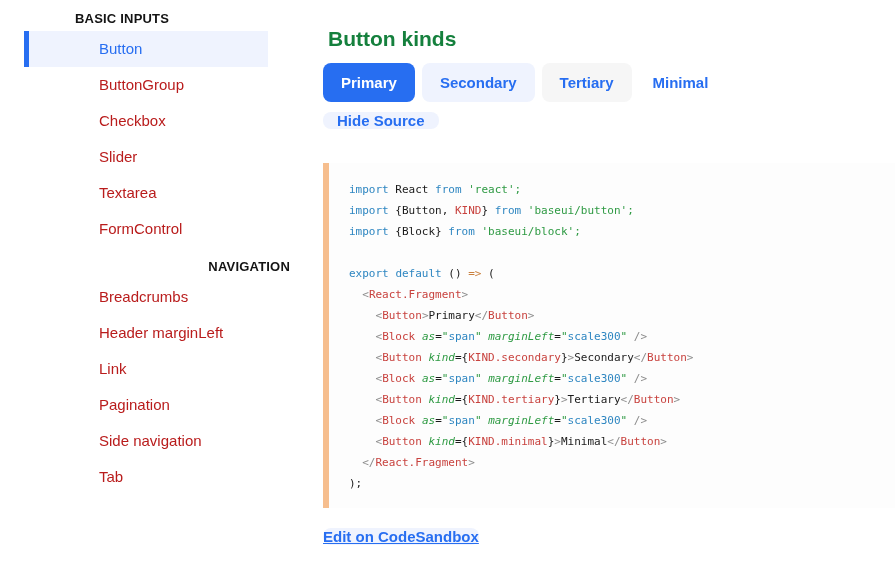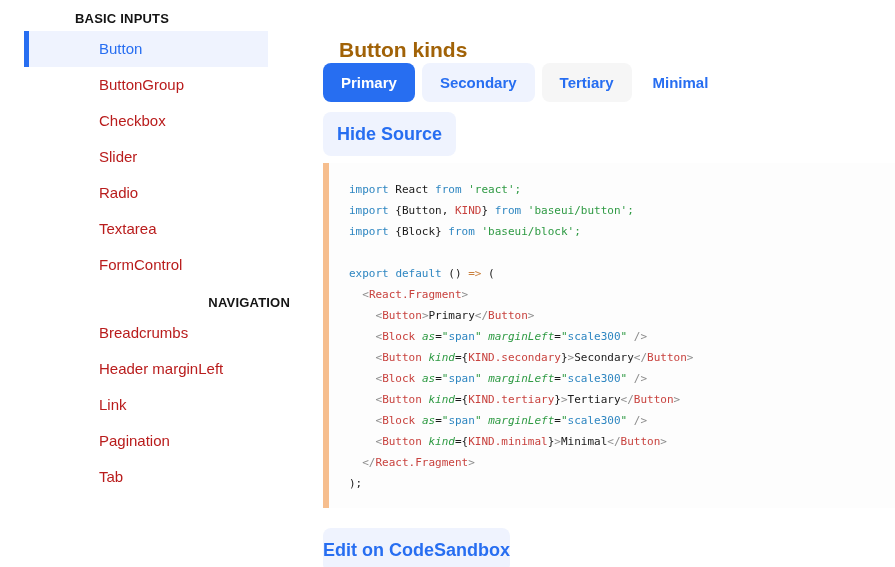--- a/index.html
+++ b/index.html
@@ -27,36 +27,36 @@
   .nav-row{
     position:relative;width:244px;height:36px;line-height:36px;
     font-size:15px;color:#b91c1c;padding-left:75px;box-sizing:border-box;cursor:pointer;
   }
   .nav-row.selected{background:var(--light-blue);color:var(--accent);}
   .nav-row.selected::before{
     content:"";position:absolute;left:0;top:0;bottom:0;width:5px;background:var(--accent);
   }
   
   .content{position:absolute;left:323px;top:0;right:0;bottom:0;}
-  .page-title{position:absolute;top:22px;left:0;margin:16px;font-size:21px;font-weight:700;color:#a16207;}
+  .page-title{position:absolute;top:22px;left:0;margin:5px;font-size:21px;font-weight:700;color:#15803d;}
   .kind-row{position:absolute;top:63px;left:0;display:flex;gap:7px;align-items:center;}
   .kind-btn{
     height:39px;border:none;border-radius:8px;font-family:inherit;
     font-size:15px;font-weight:700;padding:0 18px;cursor:pointer;white-space:nowrap;
   }
   .kind-btn.primary{background:var(--accent);color:#fff;}
   .kind-btn.secondary{background:var(--light-blue);color:var(--accent);}
   .kind-btn.tertiary{background:var(--gray-bg);color:var(--accent);}
   .kind-btn.minimal{background:transparent;color:var(--accent);padding:0 14px;}
   .pill-btn{
     border:none;border-radius:8px;background:var(--light-blue);color:var(--accent);
-    font-family:inherit;font-size:18px;font-weight:700;height:44px;cursor:pointer;
+    font-family:inherit;font-size:15px;font-weight:700;height:17px;cursor:pointer;
   }
   .hide-src{position:absolute;top:112px;left:0;padding:0 14px;}
-  .edit-btn{position:absolute;top:528px;left:0;padding:0 0;}
+  .edit-btn{position:absolute;top:528px;left:0;padding:0 0;text-decoration:underline;}
   
   .code{
     position:absolute;top:163px;left:0;right:0;height:345px;margin:0;box-sizing:border-box;
     background:var(--code-bg);border-left:6px solid var(--code-border);
     padding:16px 0 0 20px;font-family:"DejaVu Sans Mono",monospace;
     font-size:11px;line-height:21px;color:var(--syn-p);overflow:hidden;white-space:pre;
   }
   .code-line{height:21px;}
   .tok-k{color:var(--syn-k);} .tok-s{color:var(--syn-s);} .tok-t{color:var(--syn-t);}
   .tok-a{color:var(--syn-a);font-style:italic;} .tok-v{color:var(--syn-v);} .tok-g{color:var(--syn-g);}
@@ -64,28 +64,28 @@
 </style>
 </head>
 <body>
 
 <nav class="sidebar" id="sidebar">
     <div class="section-title">BASIC INPUTS</div>
     <div class="nav-row selected"><span>Button</span></div>
     <div class="nav-row"><span>ButtonGroup</span></div>
     <div class="nav-row"><span>Checkbox</span></div>
     <div class="nav-row"><span>Slider</span></div>
-    <div class="nav-row"><span>Radio</span></div>
     <div class="nav-row"><span>Textarea</span></div>
     <div class="nav-row"><span>FormControl</span></div>
     <div class="section-title second">NAVIGATION</div>
     <div class="nav-row"><span>Breadcrumbs</span></div>
     <div class="nav-row"><span>Header marginLeft</span></div>
     <div class="nav-row"><span>Link</span></div>
     <div class="nav-row"><span>Pagination</span></div>
+    <div class="nav-row"><span>Side navigation</span></div>
     <div class="nav-row"><span>Tab</span></div>
   </nav>
 
 <main class="content">
   <h1 class="page-title">Button kinds</h1>
   <div class="kind-row" id="kind-buttons">
       <button class="kind-btn primary">Primary</button>
       <button class="kind-btn secondary">Secondary</button>
       <button class="kind-btn tertiary">Tertiary</button>
       <button class="kind-btn minimal">Minimal</button>

